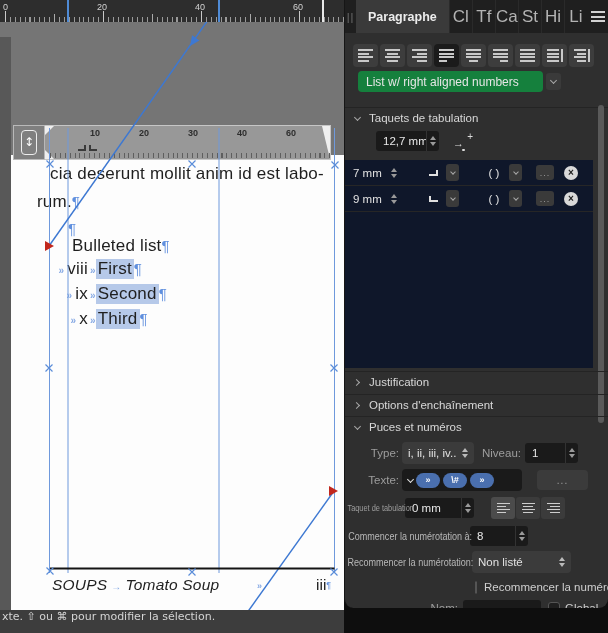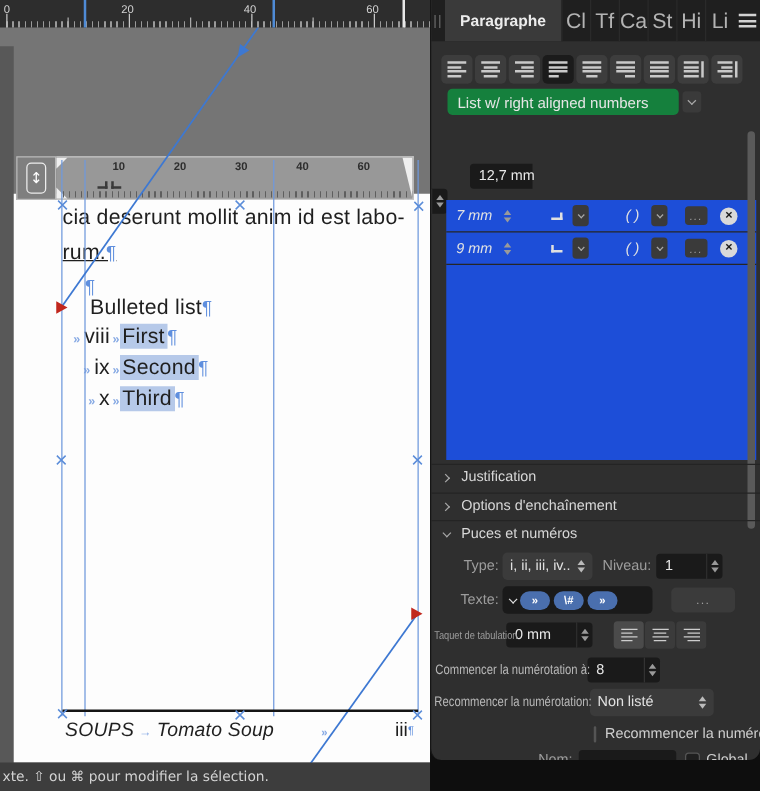--- a/index.html
+++ b/index.html
@@ -48,21 +48,21 @@
 
   .footer-row{position:absolute;left:52px;top:576px;display:flex;align-items:baseline;z-index:20;
      font-style:italic;font-size:15.5px;color:#1f1f1f;letter-spacing:.2px;}
   .footer-right{position:absolute;top:576px;left:316px;font-size:15.5px;color:#1f1f1f;z-index:20;}
   .endmark{color:#5f8fde;font-size:9px;vertical-align:2px;}
 
   #overlay-svg{position:absolute;left:0;top:0;width:344px;height:633px;z-index:40;pointer-events:none;}
 
   
   #statusbar{position:absolute;left:0;top:610px;width:344px;height:23px;background:#3d3d3d;z-index:60;
-     display:flex;align-items:center;}
+     display:flex;}
   #statusbar span{font-family:"DejaVu Sans",sans-serif;font-size:11px;color:#d4d4d4;padding-left:2px;white-space:nowrap;}
 
   
   #panel-wrap{position:absolute;left:344px;top:0;width:264px;height:633px;background:#0e0e0e;}
   #panel{position:relative;width:264px;height:608px;background:#2f2f2f;border-radius:0 0 9px 9px;overflow:hidden;border-left:1px solid #161616;}
 
   #tabstrip{position:absolute;left:0;top:0;width:264px;height:33px;background:#1f1f1f;display:flex;align-items:stretch;}
   .drag-handle{width:13px;display:flex;align-items:center;justify-content:center;color:#6f6f6f;font-size:11px;letter-spacing:1px;}
   .tab-active{background:#3a3a3a;padding:0 12px;display:flex;align-items:center;color:#ececec;font-size:12.5px;font-weight:bold;}
   .tab{width:27px;display:flex;align-items:center;justify-content:center;color:#b3b3b3;font-size:17px;border-left:1px solid #2a2a2a;}
@@ -94,27 +94,27 @@
      color:#d8d8d8;font-size:11.5px;}
   .sechead .cwrap{width:24px;display:flex;justify-content:center;}
 
   .numfield{background:#1a1a1a;height:20px;border-radius:3px 0 0 3px;display:flex;align-items:center;
      padding:0 7px;color:#e8e8e8;font-size:11.5px;white-space:nowrap;}
   .stp{width:13px;height:20px;background:#1a1a1a;border-left:1px solid #333;border-radius:0 3px 3px 0;
      display:flex;flex-direction:column;gap:2px;justify-content:center;align-items:center;}
   .tup{width:0;height:0;border-left:3px solid transparent;border-right:3px solid transparent;border-bottom:4px solid #9a9a9a;}
   .tdn{width:0;height:0;border-left:3px solid transparent;border-right:3px solid transparent;border-top:4px solid #9a9a9a;}
 
-  #tabdefault-row{position:absolute;left:0;top:131px;width:264px;display:flex;align-items:flex-start;flex-direction:column;}
+  #tabdefault-row{position:absolute;left:0;top:131px;width:264px;display:flex;align-items:flex-end;}
   #addtab{position:relative;width:20px;height:16px;margin-left:14px;color:#dcdcdc;}
   #addtab .arr{position:absolute;left:0;top:2px;font-size:11px;}
   #addtab .plus{position:absolute;right:0;top:-4px;font-size:10px;}
   #addtab .dot{position:absolute;left:9px;bottom:0;width:2.5px;height:2.5px;border-radius:50%;background:#dcdcdc;}
 
-  #tabstoplist{position:absolute;left:12px;top:160px;width:248px;height:208px;background:#1d4ed8;font-style:italic;}
+  #tabstoplist{position:absolute;left:0;top:160px;width:248px;height:208px;background:#0f172a;}
   .tsrow{position:relative;height:26px;border-bottom:1px solid #262626;display:flex;align-items:center;color:#e2e2e2;font-size:11.5px;}
   .tsrow .val{width:42px;padding-left:8px;}
   .tsrow .rowstp{display:flex;flex-direction:column;gap:2px;align-items:center;width:14px;}
   .ttype{width:9px;height:6px;margin-left:28px;}
   .ttype.right{border-right:2px solid #e0e0e0;border-bottom:2px solid #e0e0e0;}
   .ttype.left{border-left:2px solid #e0e0e0;border-bottom:2px solid #e0e0e0;}
   .chbtn{width:13px;height:17px;background:#3a3a3a;border-radius:3px;display:flex;align-items:center;justify-content:center;margin-left:8px;}
   .leader{margin-left:22px;width:26px;text-align:center;}
   .dotsbtn{margin-left:14px;width:18px;height:15px;background:#3a3a3a;border-radius:3px;color:#9e9e9e;
      font-size:9px;display:flex;align-items:center;justify-content:center;letter-spacing:1px;}
@@ -183,21 +183,21 @@
         <div class="num" style="left:143px">30</div>
         <div class="num" style="left:192px">40</div>
         <div class="num" style="left:241px">60</div>
         <div class="tticks"></div>
         <div class="tabmark right" style="left:33px"></div>
         <div class="tabmark left" style="left:44px"></div>
       </div>
     </div>
 
     <div class="doctext" style="left:50px;top:164px;"><span>cia deserunt mollit anim id est labo-</span></div>
-    <div class="doctext" style="left:50px;top:192px;text-decoration:underline;"><span>rum.</span><span class="pilcrow">¶</span></div>
+    <div class="doctext" style="left:37px;top:192px;"><span>rum.</span><span class="pilcrow">¶</span></div>
     <div class="doctext" style="left:68px;top:219px;"><span class="pilcrow">¶</span></div>
     <div class="doctext" style="left:72px;top:236px;"><span>Bulleted list</span><span class="pilcrow">¶</span></div>
 
     <div class="doctext listrow" style="left:50px;top:259px;">
       <span class="numcol">
           <span class="tabg">»</span>
           <span>viii</span>
         </span>
       <span class="itemcol">
           <span class="tabg">»</span>
@@ -367,20 +367,26 @@
           </div>
     </div>
 
     <div id="preset">
           <span>List w/ right aligned numbers</span>
         </div>
     <div id="preset-chev">
           <div class="chev"></div>
         </div>
 
+    <div class="sechead" style="top:107px">
+      <span class="cwrap">
+            <span class="chev"></span>
+          </span>
+      <span>Taquets de tabulation</span>
+    </div>
 
     <div id="tabdefault-row">
       <div class="numfield" style="margin-left:31px;width:50px;">
             <span>12,7 mm</span>
           </div>
       <div class="stp">
             <div class="tup"></div>
             <div class="tdn"></div>
           </div>
       <div id="addtab">

